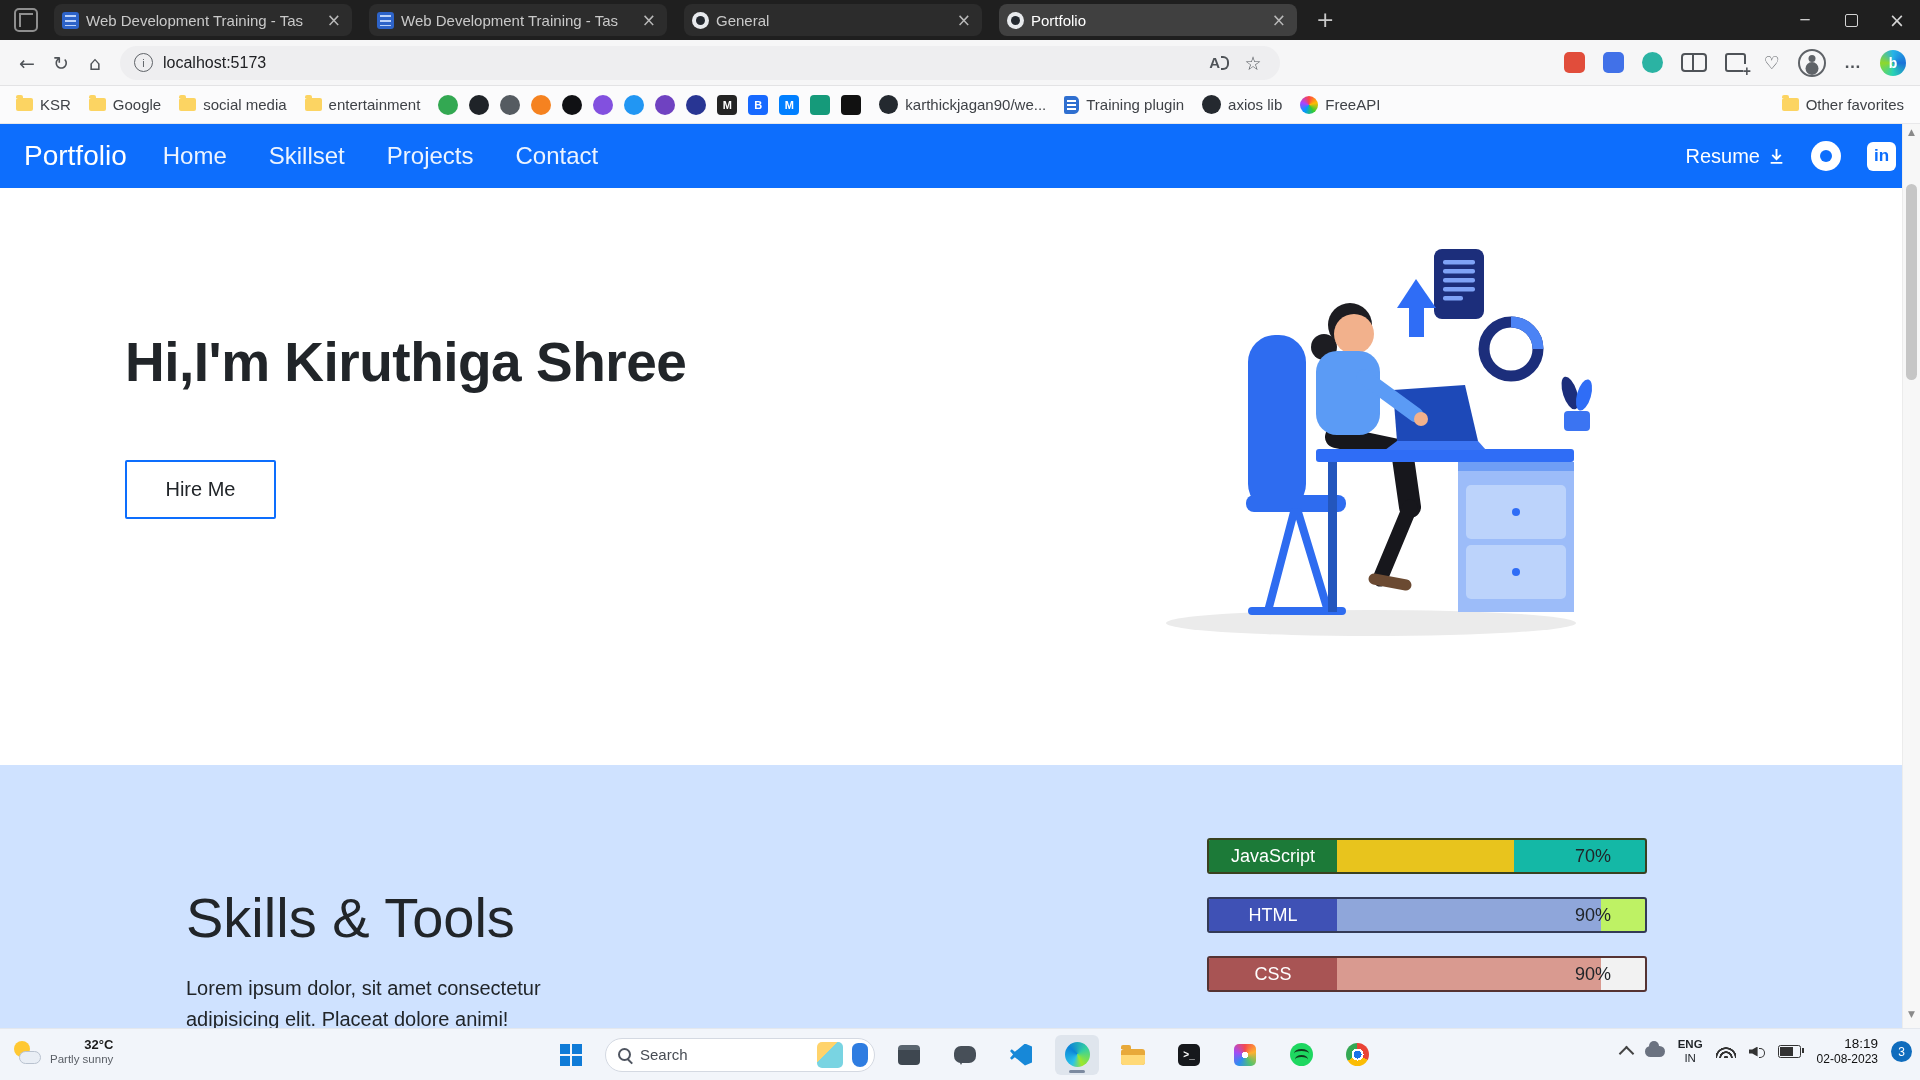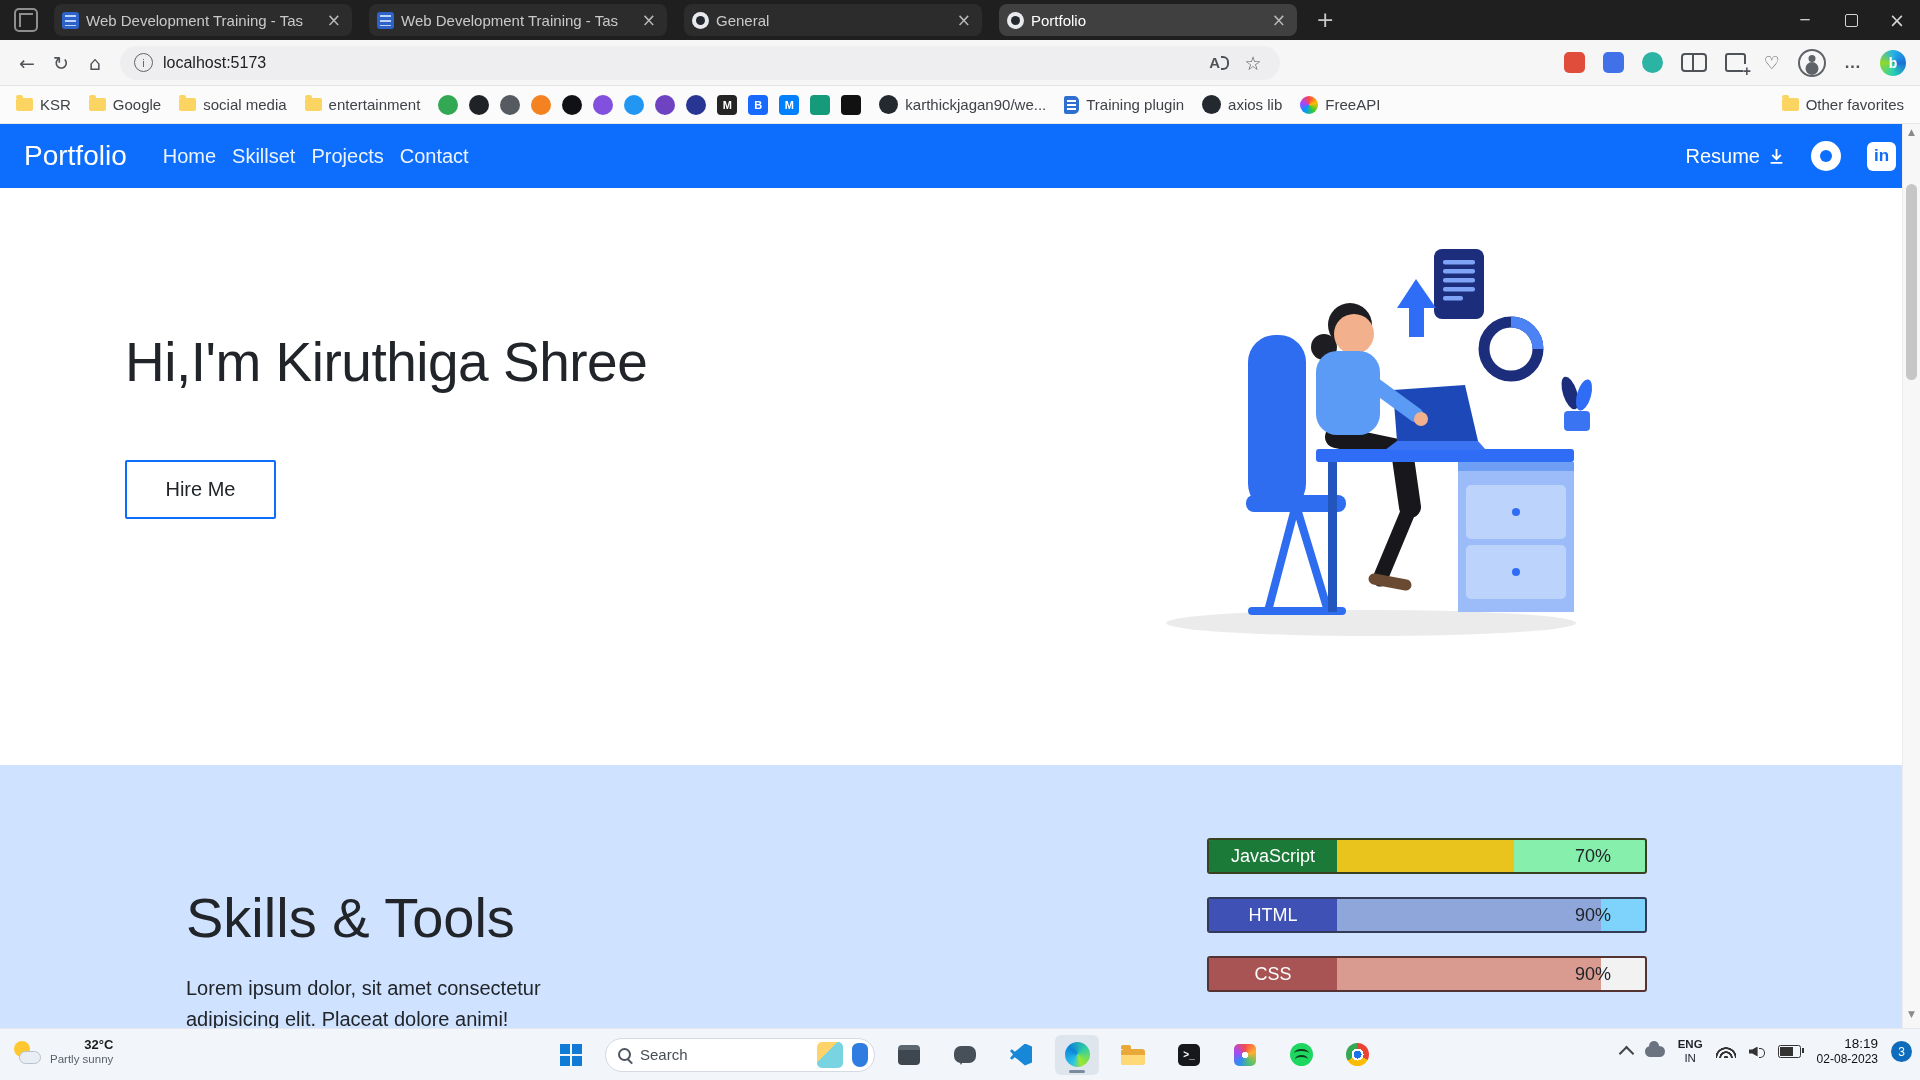--- a/index.html
+++ b/index.html
@@ -60,29 +60,29 @@
   .gh-ic{width:19px;height:19px;border-radius:50%;background:#24292f;flex:none;}
   .book-ic{width:15px;height:18px;background:#2f6fd0;border-radius:2px 5px 5px 2px;position:relative;flex:none;}
   .book-ic::after{content:"";position:absolute;left:3px;top:4px;right:3px;height:2px;background:#fff;box-shadow:0 4px 0 #fff,0 8px 0 #fff;}
   .sparkle-ic{width:18px;height:18px;border-radius:50%;background:conic-gradient(#f44,#fb0,#3c3,#09f,#a4f,#f44);flex:none;}
   .fav-right{margin-left:auto;display:flex;align-items:center;gap:7px;white-space:nowrap;}
 
   
   .page{position:absolute;top:124px;left:0;width:1920px;height:956px;background:#fff;overflow:hidden;}
   .site-nav{height:64px;background:#0d6efd;display:flex;align-items:center;padding:0 24px;color:#fff;box-sizing:border-box;}
   .brand{font-size:28px;margin-right:36px;}
-  .links{display:flex;gap:16px;font-size:20px;color:rgba(255,255,255,.92);}
+  .links{display:flex;gap:42px;font-size:24px;color:rgba(255,255,255,.92);}
   .nav-right{margin-left:auto;display:flex;align-items:center;gap:26px;font-size:20px;}
   .resume{display:flex;align-items:center;gap:8px;}
   .gh-white{width:30px;height:30px;border-radius:50%;background:#fff;position:relative;}
   .gh-white::after{content:"";position:absolute;left:9px;top:9px;width:12px;height:12px;border-radius:50%;background:#0d6efd;}
   .li-white{width:29px;height:29px;background:#fff;border-radius:6px;color:#0d6efd;font-weight:700;font-size:17px;display:flex;align-items:center;justify-content:center;}
 
   .hero{position:relative;height:577px;background:#fff;}
-  .hero h1{position:absolute;left:125px;top:142px;margin:0;font-size:55px;font-weight:400;color:#212529;letter-spacing:-.5px;}
+  .hero h1{position:absolute;left:125px;top:142px;margin:0;font-size:55px;font-weight:700;color:#212529;letter-spacing:-.5px;}
   .hero p{position:absolute;left:125px;top:226px;margin:0;font-size:20px;color:#212529;}
   .hire{position:absolute;left:125px;top:272px;width:151px;height:59px;background:#fff;border:2px solid #0d6efd;border-radius:2px;font-size:20px;color:#212529;font-family:inherit;}
   .illus{position:absolute;left:1166px;top:57px;}
 
   .skills{position:absolute;top:641px;left:0;width:100%;height:315px;background:#cfe2ff;}
   .skills h2{position:absolute;left:186px;top:120px;margin:0;font-size:56px;font-weight:500;color:#212529;}
   .sk-sub{position:absolute;left:186px;top:208px;margin:0;font-size:20px;line-height:31px;color:#212529;}
   .bars{position:absolute;left:1207px;top:73px;width:440px;}
   .skill-bar{position:relative;height:36px;border:2px solid #3a3f45;border-radius:3px;margin-bottom:23px;overflow:hidden;box-sizing:border-box;}
   .bar-fill{position:absolute;left:0;top:0;bottom:0;}
@@ -348,26 +348,26 @@
     </svg>
   </section>
 
   <section class="skills">
     <h2>Skills &amp; Tools</h2>
     <p class="sk-sub">
       <span>Lorem ipsum dolor, sit amet consectetur</span><br>
       <span>adipisicing elit. Placeat dolore animi!</span>
     </p>
     <div class="bars">
-      <div class="skill-bar" style="background: #86efac; border-color: rgb(57, 65, 31);">
+      <div class="skill-bar" style="background: #14b8a6; border-color: rgb(57, 65, 31);">
         <div class="bar-fill" style="width: 70%; background: rgb(232, 196, 29);"></div>
         <div class="bar-label" style="background: rgb(28, 122, 56);">JavaScript</div>
         <div class="bar-value">70%</div>
       </div>
-      <div class="skill-bar" style="background: #7dd3fc; border-color: rgb(51, 58, 86);">
+      <div class="skill-bar" style="background: #bef264; border-color: rgb(51, 58, 86);">
         <div class="bar-fill" style="width: 90%; background: rgb(143, 166, 218);"></div>
         <div class="bar-label" style="background: rgb(63, 81, 181);">HTML</div>
         <div class="bar-value">90%</div>
       </div>
       <div class="skill-bar" style="background: rgb(242, 242, 242); border-color: rgb(85, 51, 51);">
         <div class="bar-fill" style="width: 90%; background: rgb(217, 154, 144);"></div>
         <div class="bar-label" style="background: rgb(168, 84, 84);">CSS</div>
         <div class="bar-value">90%</div>
       </div>
     </div>

